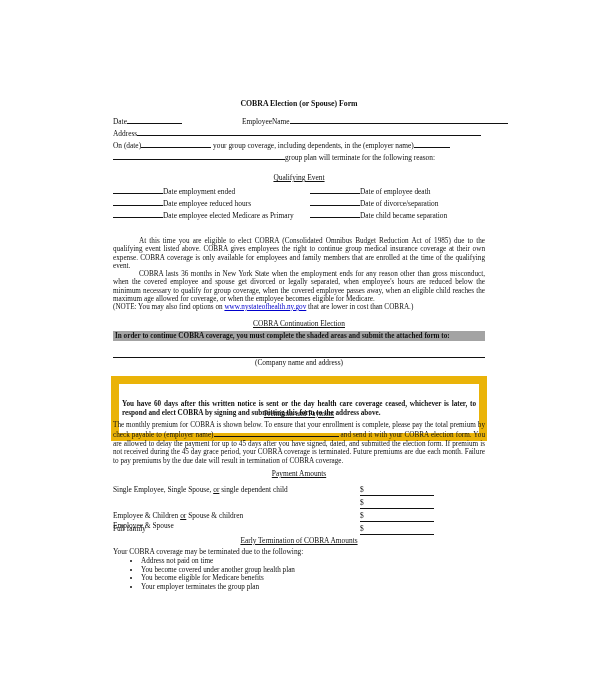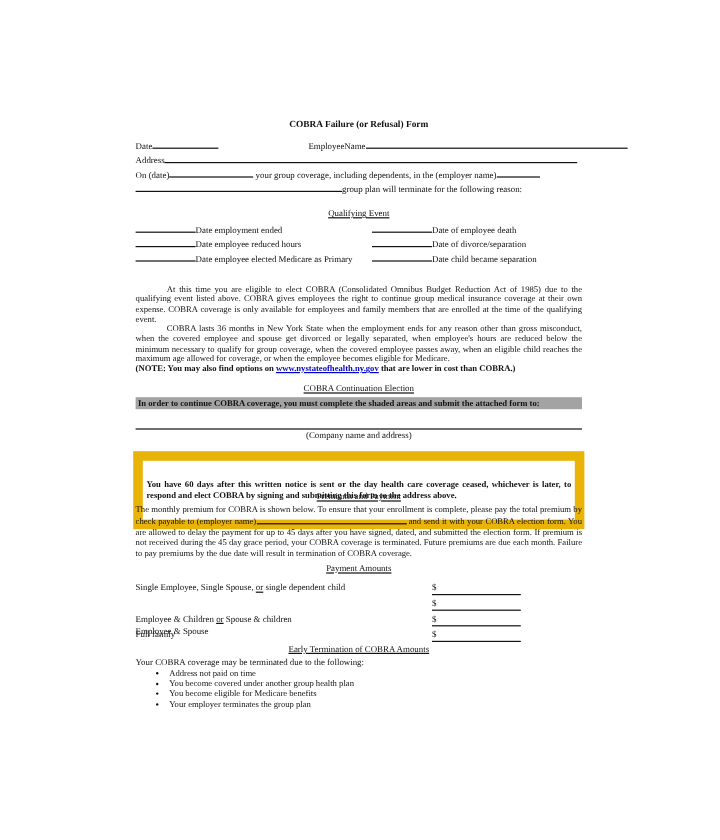--- a/index.html
+++ b/index.html
@@ -6,38 +6,38 @@
   body { width:600px; height:700px; position:relative; overflow:hidden;
          font-family:"Liberation Serif", serif; color:#111; font-size:7.4px; line-height:1.15; }
   .page { position:absolute; left:113px; top:96px; width:372px; }
   .abs { position:absolute; white-space:nowrap; }
   .title { position:absolute; left:0; width:372px; top:4px; text-align:center; font-weight:bold; font-size:7.8px; }
   .line { display:inline-block; border-bottom:0.8px solid #111; height:7px; vertical-align:baseline; }
   .center { text-align:center; }
   .ul { text-decoration:underline; }
   .para { position:absolute; left:0; width:372px; text-align:justify; font-size:7.2px; line-height:8.4px; white-space:normal; }
   .indent { text-indent:26px; }
-  .bold { font-weight:bold; }
+  .bold { font-weight:normal; }
   .shaded { position:absolute; left:0; width:372px; background:#a3a3a3; font-weight:bold; font-size:7.2px; padding:1px 2px; box-sizing:border-box; }
   .boxed { position:absolute; left:-2px; width:376px; border:8px solid #eab308; background:#fff; font-weight:bold; font-size:7.2px; line-height:8.6px; padding:16px 3px; box-sizing:border-box; text-align:justify; }
   a.link { color:#0000cc; text-decoration:underline; }
   ul.bul { position:absolute; left:14px; top:0; margin:0; padding-left:14px; font-size:7.2px; line-height:8.6px; }
   ul.bul li { margin:0; }
 </style>
 </head>
 <body>
 
 <div class="page">
 
-  <div class="title">COBRA Failure (or Refusal) Form</div>
+  <div class="title">COBRA Election (or Spouse) Form</div>
 
   <div class="abs" style="left:0; top:20px;">
     <span>Date</span><span class="line" style="width:55px;"></span>
   </div>
-  <div class="abs" style="left:112px; top:20px;padding-left:32px;">
+  <div class="abs" style="left:97px; top:20px;padding-left:32px;">
     <span>EmployeeName</span><span class="line" style="width:218px;"></span>
   </div>
 
   <div class="abs" style="left:0; top:32px;">
     <span>Address</span><span class="line" style="width:344px;"></span>
   </div>
 
   <div class="abs" style="left:0; top:44px;">
     <span>On (date)</span><span class="line" style="width:70px;"></span>
     <span>your group coverage, including dependents, in the (employer name)</span><span class="line" style="width:36px;"></span>

